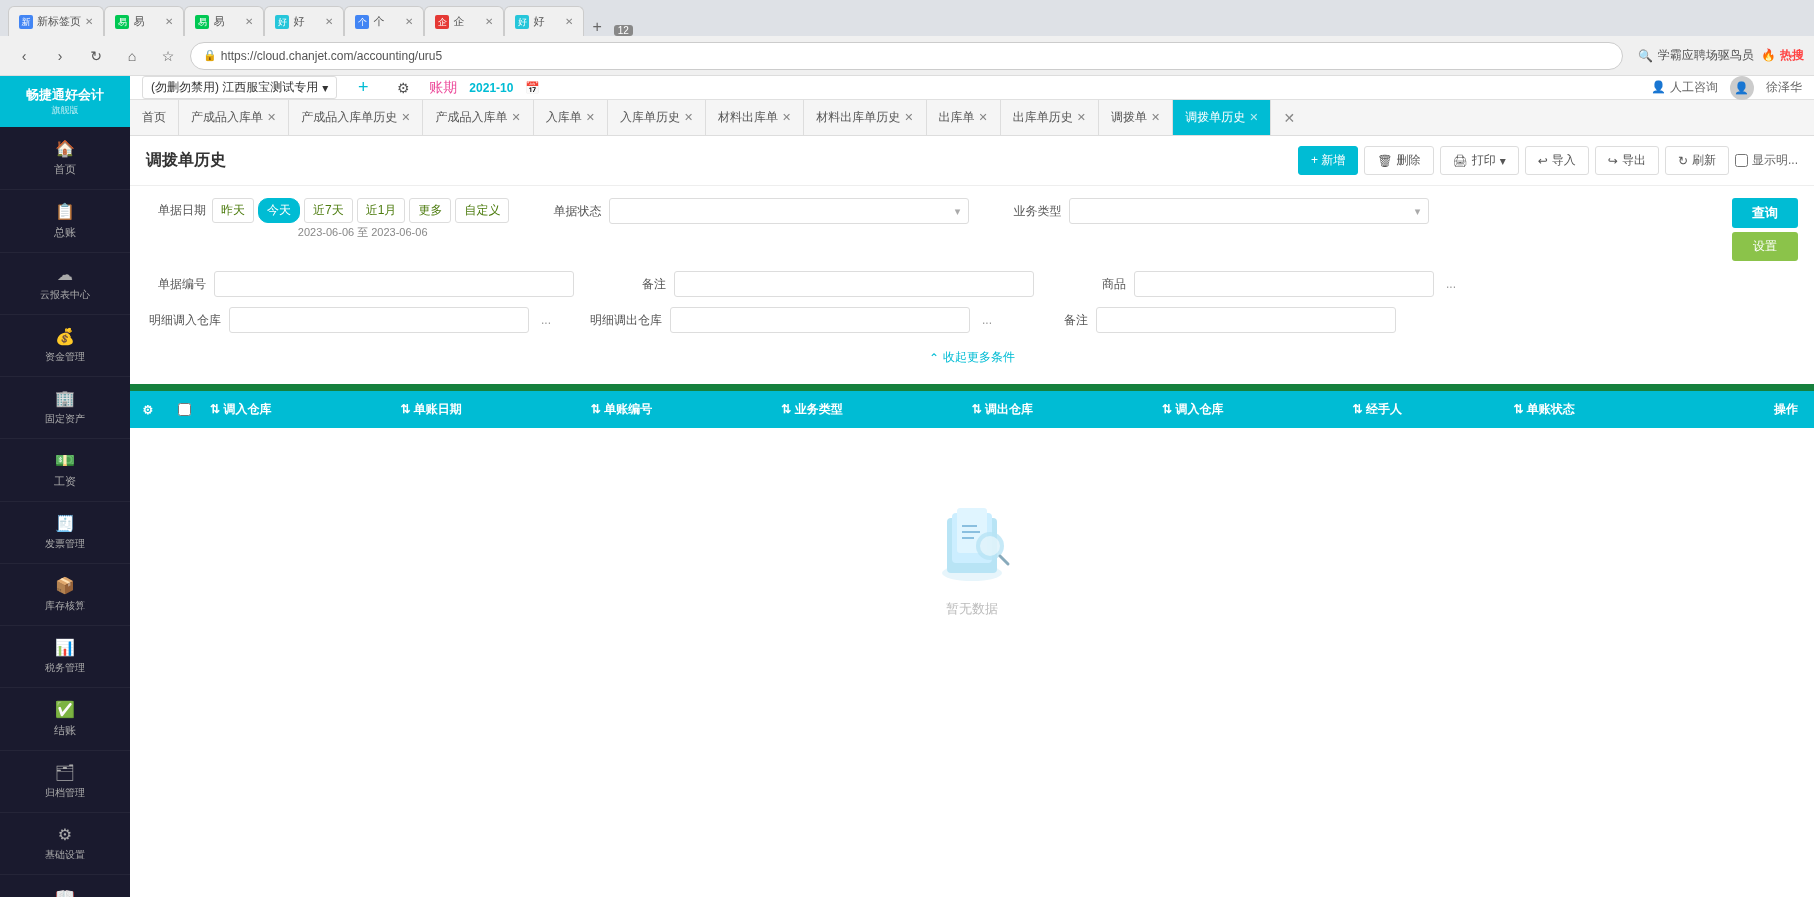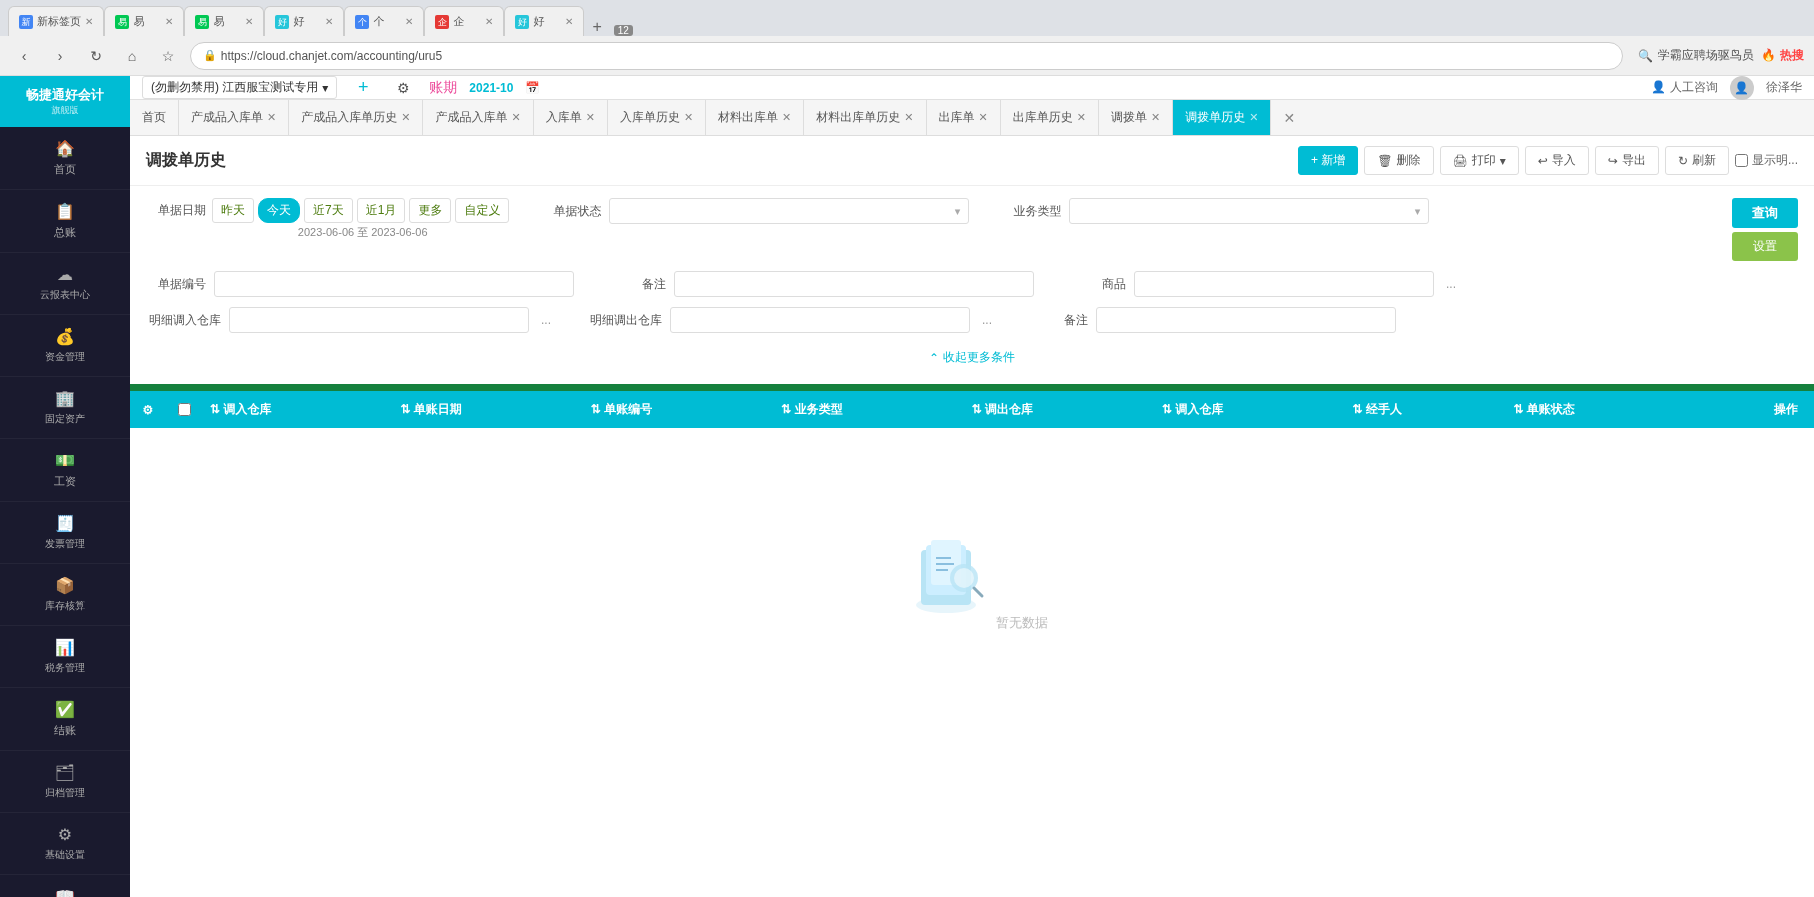--- a/index.html
+++ b/index.html
@@ -65,21 +65,21 @@
     .table-container { flex: 1; overflow: auto; background: white; }
     .data-table { width: 100%; border-collapse: collapse; }
     .table-header-row { background: #00bcd4; }
     .th { color: white; font-size: 12px; padding: 10px 8px; text-align: left; white-space: nowrap; position: relative; }
     .th-gear { width: 36px; text-align: center; }
     .th-checkbox { width: 36px; text-align: center; }
     .checkbox-cell { display: flex; align-items: center; justify-content: center; }
     .th-action { text-align: right; padding-right: 16px; }
 
     
-    .empty-state { display: flex; align-items: flex-end; justify-content: center; padding: 92px; color: #aaa; }
+    .empty-state { display: flex; flex-direction: column; align-items: center; justify-content: center; padding: 60px; color: #aaa; }
     .empty-icon { width: 100px; height: 100px; margin-bottom: 12px; }
     .empty-text { font-size: 13px; color: #bbb; }
 
     
     ::-webkit-scrollbar { width: 6px; height: 6px; }
     ::-webkit-scrollbar-track { background: #f5f5f5; }
     ::-webkit-scrollbar-thumb { background: #ccc; border-radius: 3px; }
 
     .filter-big-select { display: flex; align-items: center; border: 1px solid #ddd; border-radius: 3px; padding: 3px 8px; background: white; cursor: pointer; font-size: 12px; color: #999; width: 360px; height: 26px; }
     .filter-big-select .dropdown-arrow { margin-left: auto; color: #aaa; font-size: 11px; }

